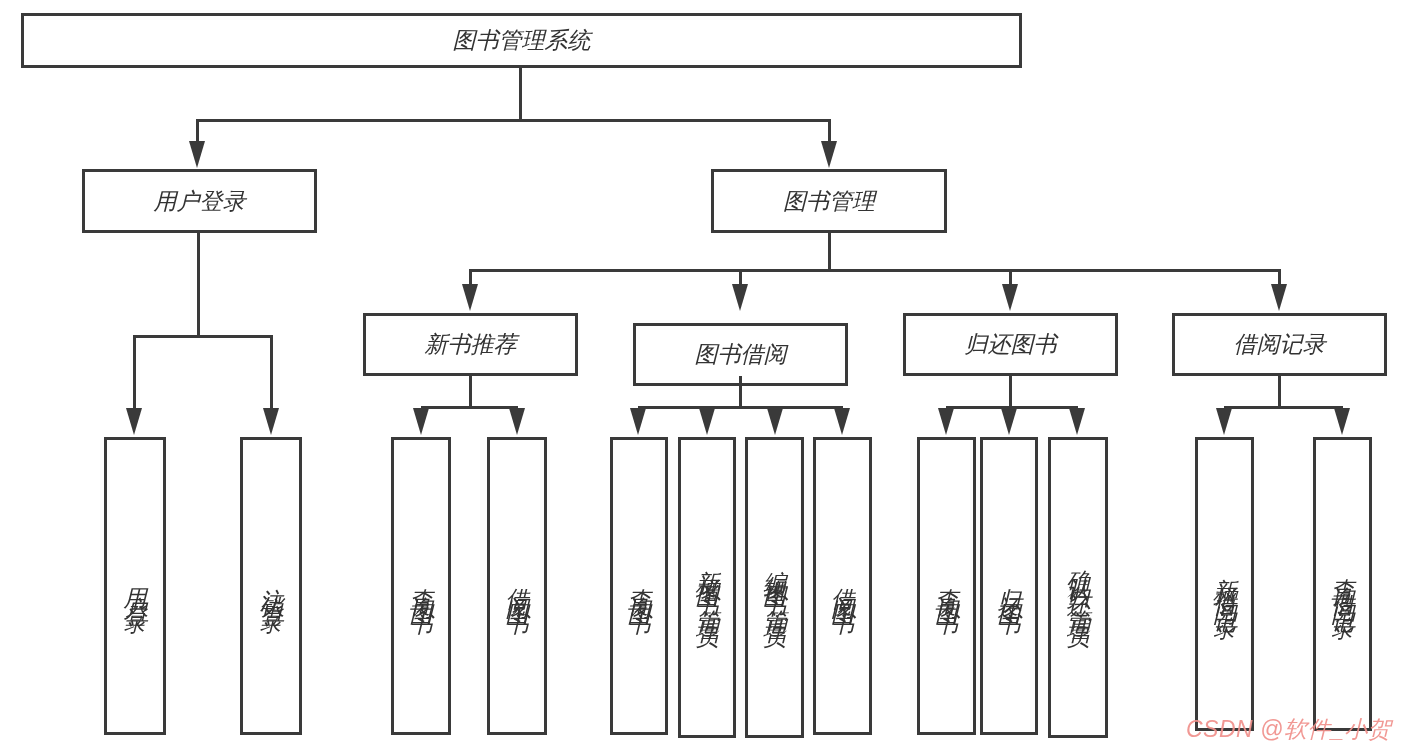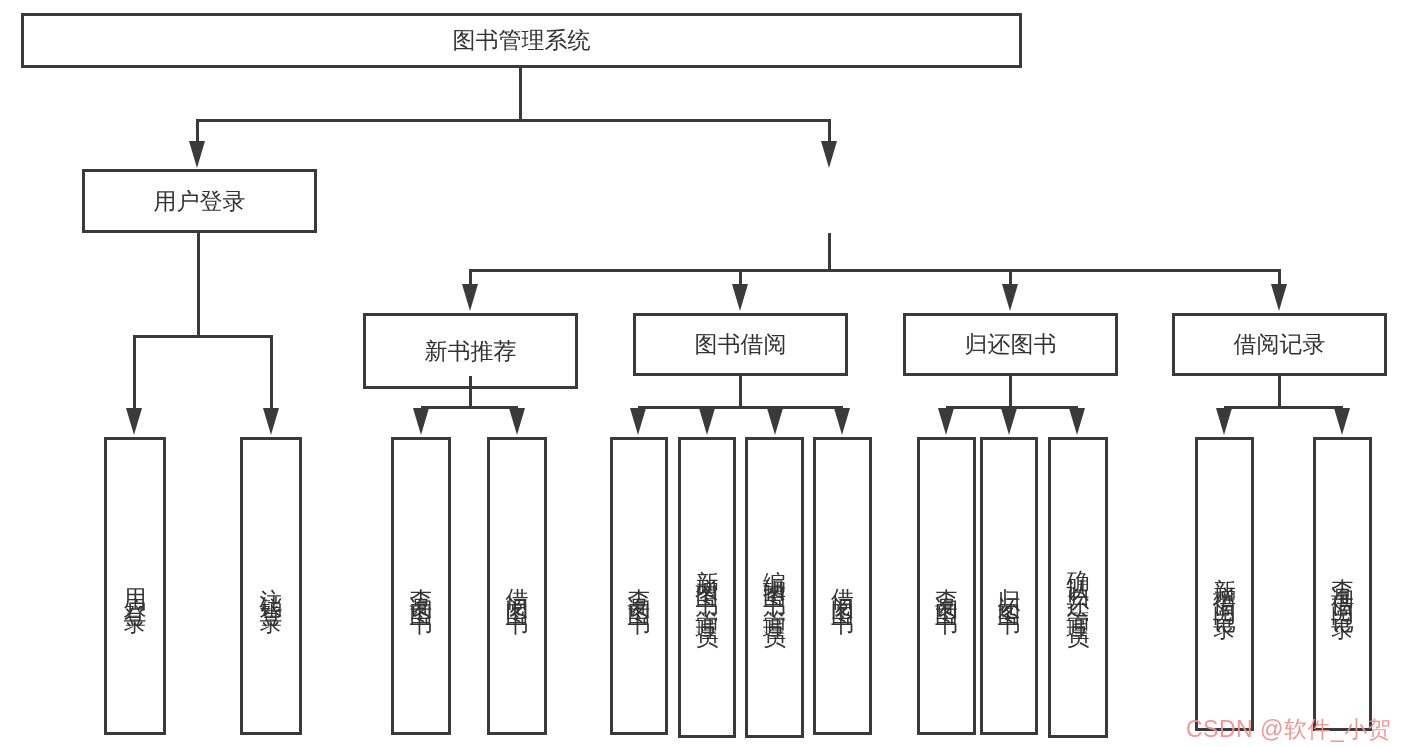--- a/index.html
+++ b/index.html
@@ -1,18 +1,18 @@
 <!DOCTYPE html>
 <html><head>
 <meta charset="utf-8">
 <style>
   html,body { margin:0; padding:0; background:#fff; }
   #canvas {
     position:relative; width:1405px; height:747px; background:#ffffff;
-    font-family:"Liberation Sans", sans-serif; overflow:hidden;
+    font-family:"Liberation Sans", sans-serif; overflow:hidden;font-style:italic;
   }
   .box {
     position:absolute; box-sizing:border-box;
     border:3px solid #3a3a3a; background:#ffffff;
     display:flex; align-items:center; justify-content:center;
     font-size:23px; color:#333333; white-space:nowrap;
   }
   .vbox {
     writing-mode:vertical-lr; letter-spacing:8px; line-height:1;
     font-size:23px;
@@ -43,43 +43,46 @@
   <div class="v" style="left:519px;top:68px;height:53px"></div>
   <div class="h" style="left:196px;top:119px;width:635px"></div>
   <div class="v" style="left:196px;top:119px;height:30px"></div>
   <div class="arr" style="left:189px;top:141px"></div>
   <div class="v" style="left:828px;top:119px;height:30px"></div>
   <div class="arr" style="left:821px;top:141px"></div>
 
   <div class="box" style="left:82px;top:169px;width:235px;height:64px">
     <span>用户登录</span>
   </div>
+  <div class="box" style="left:711px;top:169px;width:236px;height:64px">
+    <span>图书管理</span>
+  </div>
 
   <div class="v" style="left:197px;top:233px;height:104px"></div>
   <div class="h" style="left:133px;top:335px;width:140px"></div>
   <div class="v" style="left:133px;top:335px;height:74px"></div>
   <div class="arr" style="left:126px;top:408px"></div>
   <div class="v" style="left:270px;top:335px;height:74px"></div>
   <div class="arr" style="left:263px;top:408px"></div>
 
   <div class="v" style="left:828px;top:233px;height:38px"></div>
   <div class="h" style="left:469px;top:269px;width:812px"></div>
   <div class="v" style="left:469px;top:269px;height:19px"></div>
   <div class="arr" style="left:462px;top:284px"></div>
   <div class="v" style="left:739px;top:269px;height:19px"></div>
   <div class="arr" style="left:732px;top:284px"></div>
   <div class="v" style="left:1009px;top:269px;height:19px"></div>
   <div class="arr" style="left:1002px;top:284px"></div>
   <div class="v" style="left:1278px;top:269px;height:19px"></div>
   <div class="arr" style="left:1271px;top:284px"></div>
 
-  <div class="box" style="left:363px;top:313px;width:215px;height:76px">
+  <div class="box" style="left:363px;top:313px;width:215px;height:63px">
     <span>新书推荐</span>
   </div>
-  <div class="box" style="left:633px;top:313px;width:215px;height:63px">
+  <div class="box" style="left:633px;top:323px;width:215px;height:63px">
     <span>图书借阅</span>
   </div>
   <div class="box" style="left:903px;top:313px;width:215px;height:63px">
     <span>归还图书</span>
   </div>
   <div class="box" style="left:1172px;top:313px;width:215px;height:63px">
     <span>借阅记录</span>
   </div>
 
   <div class="v" style="left:469px;top:376px;height:32px"></div>

